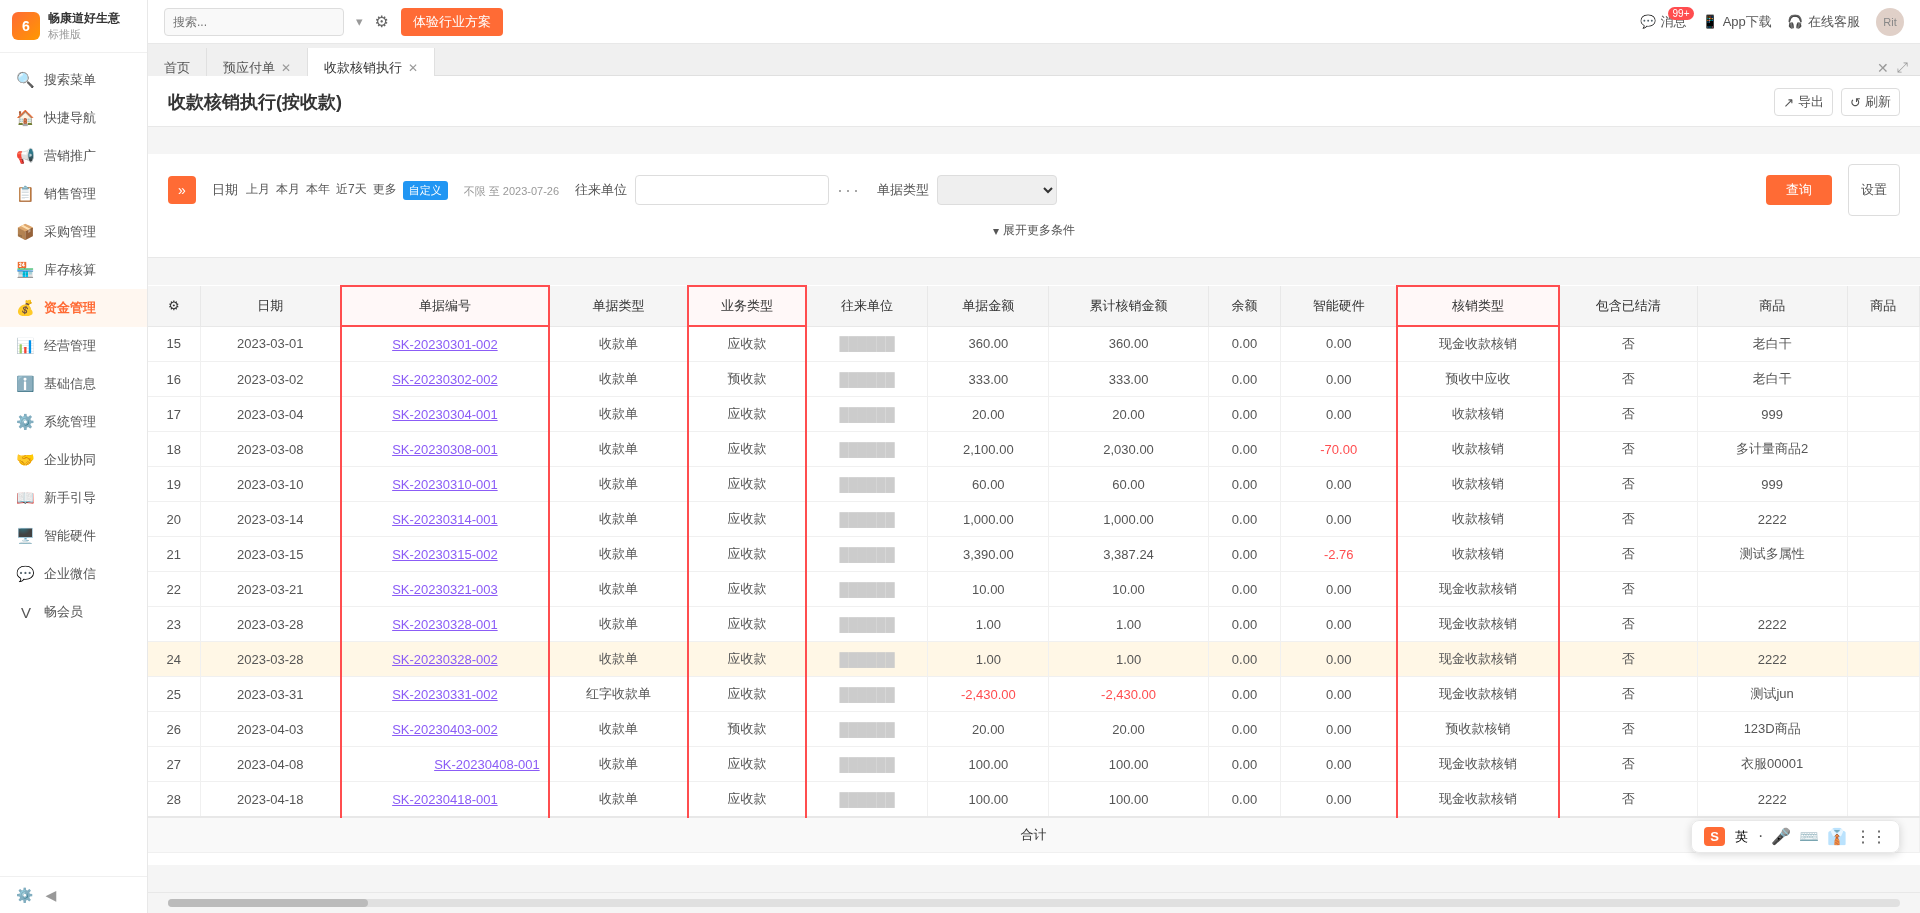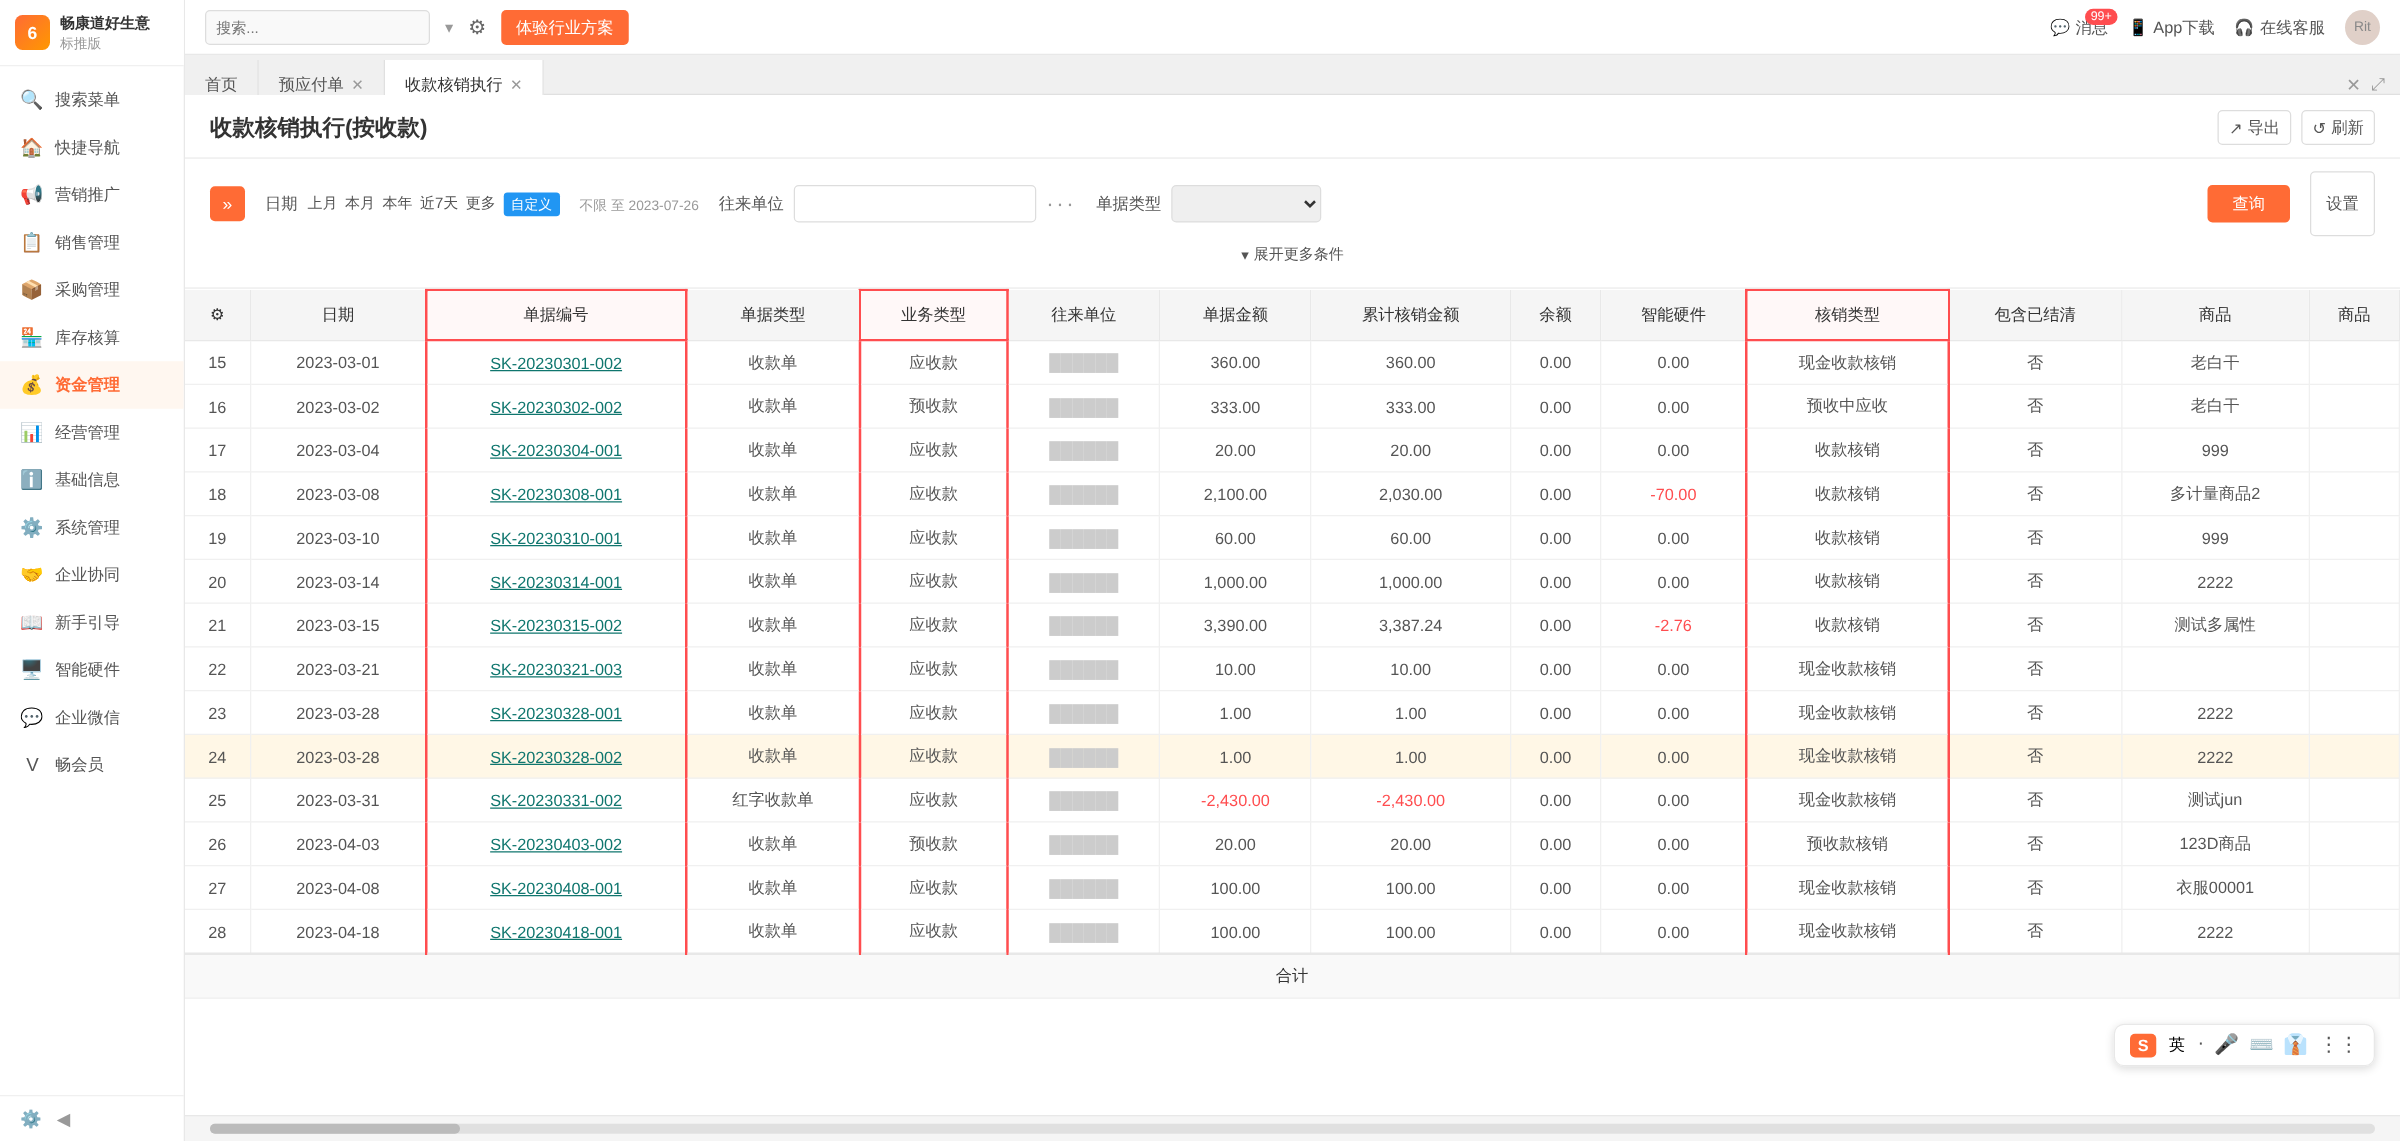--- a/index.html
+++ b/index.html
@@ -37,21 +37,21 @@
     .tabbar { height: 32px; background: #f0f0f0; display: flex; align-items: center; padding: 16px 0 0 0; flex-shrink: 0; border-bottom: 1px solid #e0e0e0; }
     .tab { display: flex; align-items: center; gap: 6px; padding: 0 16px; height: 40px; cursor: pointer; color: #555; font-size: 13px; border-right: 1px solid #e0e0e0; background: #f0f0f0; }
     .tab.home { background: #f0f0f0; }
     .tab.active { background: #fff; color: #333; font-weight: 500; }
     .tab-close { color: #999; font-size: 12px; cursor: pointer; }
     .tab-spacer { flex: 1; }
     .tabbar-controls { display: flex; align-items: center; gap: 8px; padding: 0 12px; }
     .tabbar-ctrl-btn { color: #999; cursor: pointer; font-size: 14px; }
 
     
-    .page { flex: 1; overflow: hidden; display: flex; flex-direction: column; padding: 0; background: #f5f5f5; }
+    .page { flex: 1; overflow: hidden; display: flex; flex-direction: column; padding: 0; background: #f5f5f5; gap: 27px; }
 
     
     .page-header { background: #fff; padding: 12px 20px 0 20px; border-bottom: 1px solid #e8e8e8; flex-shrink: 0; }
     .page-title-row { display: flex; align-items: center; justify-content: space-between; margin-bottom: 10px; }
     .page-title { font-size: 18px; font-weight: 600; color: #333; }
     .page-actions { display: flex; gap: 8px; }
     .page-action-btn { display: flex; align-items: center; gap: 4px; color: #555; font-size: 13px; cursor: pointer; padding: 4px 8px; border: 1px solid #ddd; border-radius: 4px; background: #fff; }
 
     
     .filter-bar { background: #fff; padding: 10px 20px 12px 20px; border-bottom: 1px solid #e8e8e8; flex-shrink: 0; }
@@ -71,21 +71,21 @@
     .expand-row { display: flex; justify-content: center; padding: 6px 0; }
     .expand-btn { display: flex; align-items: center; gap: 4px; color: #555; font-size: 12px; cursor: pointer; }
 
     
     .table-container { flex: 1; overflow: auto; background: #fff; margin: 0; }
     table { width: 100%; border-collapse: collapse; font-size: 13px; }
     thead tr { background: #f5f5f5; position: sticky; top: 0; z-index: 10; }
     th { padding: 10px 8px; text-align: center; border-bottom: 1px solid #e8e8e8; border-right: 1px solid #e8e8e8; color: #333; font-weight: 500; white-space: nowrap; }
     td { padding: 8px 8px; text-align: center; border-bottom: 1px solid #f0f0f0; border-right: 1px solid #f0f0f0; color: #555; white-space: nowrap; }
     tr.highlighted { background: #fff7e6 !important; }
-    .link { color: #0f766e; cursor: pointer; text-decoration: underline; }
+    .link { color: #8b5cf6; cursor: pointer; text-decoration: underline; }
     .neg { color: #ff4d4f; }
     .summary-row td { background: #f9f9f9; font-weight: 500; color: #333; border-top: 2px solid #e8e8e8; }
 
     
     .table-container::-webkit-scrollbar { height: 8px; width: 6px; }
     .table-container::-webkit-scrollbar-track { background: #f0f0f0; }
     .table-container::-webkit-scrollbar-thumb { background: #ccc; border-radius: 4px; }
 
     
     .bottom-bar { background: #f5f5f5; border-top: 1px solid #e8e8e8; padding: 6px 20px; display: flex; align-items: center; gap: 12px; }
@@ -489,21 +489,21 @@
               <td>0.00</td>
               <td>0.00</td>
               <td style="border-left: 2px solid rgb(255, 77, 79); border-right: 2px solid rgb(255, 77, 79);">预收款核销</td>
               <td>否</td>
               <td>123D商品</td>
               <td></td>
             </tr>
             <tr>
               <td>27</td>
               <td>2023-04-08</td>
-              <td style="border-left: 2px solid rgb(255, 77, 79); border-right: 2px solid rgb(255, 77, 79);"><span class="link">SK-20230408-001</span></td>
+              <td style="border-left: 2px solid rgb(255, 77, 79); border-right: 2px solid rgb(255, 77, 79); text-align: right;"><span class="link">SK-20230408-001</span></td>
               <td>收款单</td>
               <td style="border-left: 2px solid rgb(255, 77, 79); border-right: 2px solid rgb(255, 77, 79);">应收款</td>
               <td><span style="color:#ccc;">██████</span></td>
               <td>100.00</td>
               <td>100.00</td>
               <td>0.00</td>
               <td>0.00</td>
               <td style="border-left: 2px solid rgb(255, 77, 79); border-right: 2px solid rgb(255, 77, 79);">现金收款核销</td>
               <td>否</td>
               <td>衣服00001</td>

